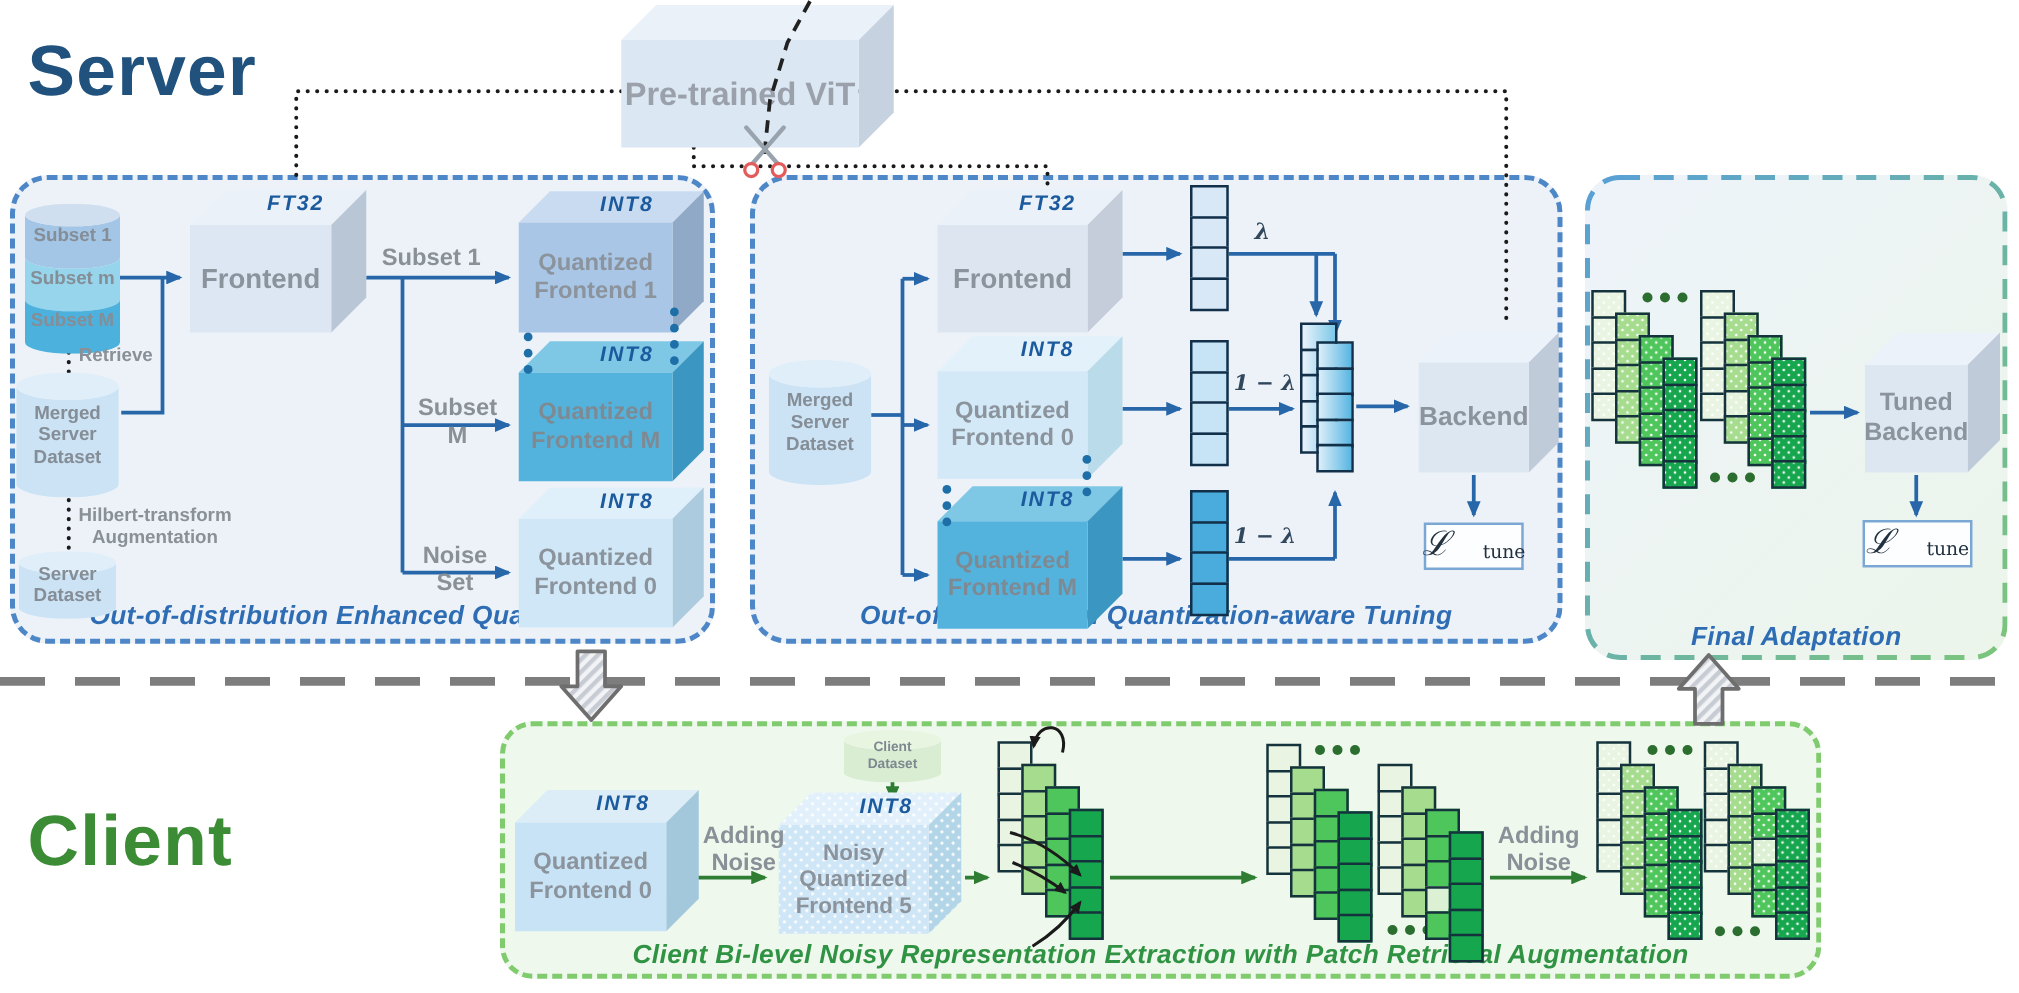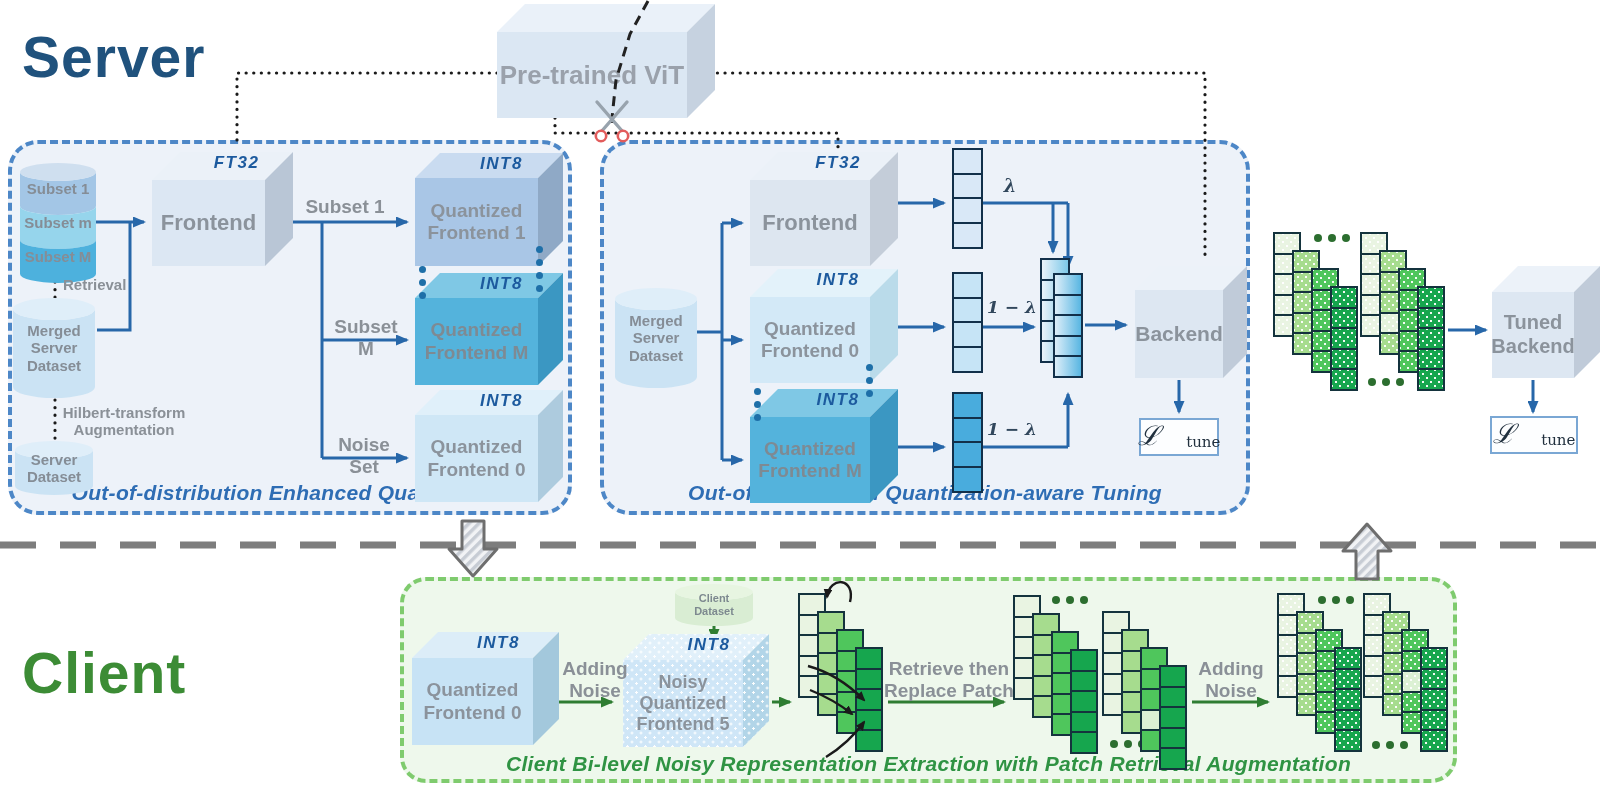--- a/index.html
+++ b/index.html
@@ -73,20 +73,32 @@
     <div class="big-title" style="left:22px; top:640px; color:#3c8c35;">Client</div>
 
     <div class="panel panel-blue" style="left:8px; top:140px; width:564px; height:375px;">
       <div class="caption cap-blue">Out-of-distribution Enhanced Quantization</div>
     </div>
 
     <div class="panel panel-blue" style="left:600px; top:140px; width:650px; height:375px;">
       <div class="caption cap-blue">Out-of-distribution Quantization-aware Tuning</div>
     </div>
 
+    <div class="panel panel-fa" style="left:1268px; top:140px; width:338px; height:388px; border-radius:28px;">
+      <svg width="338" height="388">
+        <defs>
+          <linearGradient id="faGrad" x1="0" y1="0" x2="1" y2="1">
+            <stop offset="0" stop-color="#58a0d6"></stop>
+              <stop offset="1" stop-color="#7cc57c"></stop>
+          </linearGradient>
+        </defs>
+        <rect x="2" y="2" width="334" height="384" rx="26" fill="none" stroke="url(#faGrad)" stroke-width="4" stroke-dasharray="16 11"></rect>
+      </svg>
+      <div class="caption cap-blue">Final Adaptation</div>
+    </div>
 
     <div class="panel panel-green" style="left:400px; top:577px; width:1057px; height:206px;">
       <div class="caption cap-green" style="bottom:3px;">Client Bi-level Noisy Representation Extraction with Patch Retrieval Augmentation</div>
     </div>
   </div>
 
   <svg class="layer" id="wires" width="1615" height="794">
     <defs>
       <marker id="aBlue" markerUnits="userSpaceOnUse" markerWidth="13" markerHeight="11" refX="11" refY="5.5" orient="auto">
         <path d="M0,0 L13,5.5 L0,11 z" fill="#2767a9"></path>
@@ -624,39 +636,36 @@
     </g>
     <g stroke="#1a1a1a" stroke-width="2.4" fill="none">
       <path d="M850,602 C856,578 830,575 827,597" marker-end="url(#aBlack)"></path>
       <path d="M808,666 C830,672 850,686 864,700" marker-end="url(#aBlack)"></path>
       <path d="M810,690 C830,698 842,706 852,714" marker-end="url(#aBlack)"></path>
       <path d="M826,757 C844,746 856,733 864,722" marker-end="url(#aBlack)"></path>
     </g>
   </svg>
 
   <div class="layer" id="labels">
-    <div class="glabel" style="left:63px; top:276px; font-size:15px;">Retrieval</div>
+    <div class="glabel" style="left:63px; top:276px; font-size:15px;">Retrieve</div>
     <div class="glabel" style="left:58px; top:404px; width:132px; font-size:15px;">
       <span>Hilbert-transform</span><br><span>Augmentation</span>
     </div>
 
     <div class="glabel" style="left:304px; top:196px; width:82px; font-size:19px;">Subset 1</div>
     <div class="glabel" style="left:324px; top:316px; width:84px; font-size:19px;">Subset M</div>
     <div class="glabel" style="left:324px; top:434px; width:80px; font-size:19px;">Noise Set</div>
 
     <div class="glabel math" style="left:992px; top:176px; width:36px; font-size:18px;">λ</div>
     <div class="glabel math" style="left:986px; top:298px; width:52px; font-size:17px;">1 − λ</div>
     <div class="glabel math" style="left:986px; top:420px; width:52px; font-size:17px;">1 − λ</div>
 
     <div class="glabel" style="left:556px; top:658px; width:78px; font-size:19px;">
       <span>Adding</span><br><span>Noise</span>
     </div>
-    <div class="glabel" style="left:878px; top:658px; width:142px; font-size:19px;">
-      <span>Retrieve then</span><br><span>Replace Patch</span>
-    </div>
     <div class="glabel" style="left:1192px; top:658px; width:78px; font-size:19px;">
       <span>Adding</span><br><span>Noise</span>
     </div>
 
     <div class="loss" style="left:1139px; top:418px; width:80px; height:38px;">
       <span class="scriptL">ℒ</span>
         <span class="sub">tune</span>
     </div>
     <div class="loss" style="left:1490px; top:416px; width:88px; height:38px;">
       <span class="scriptL">ℒ</span>

